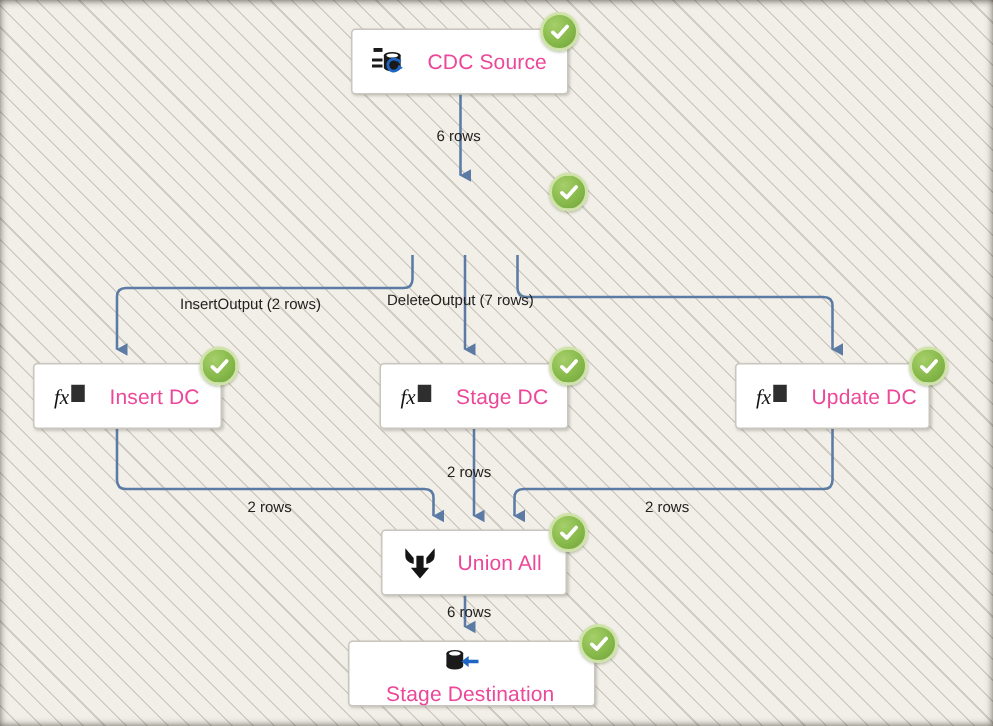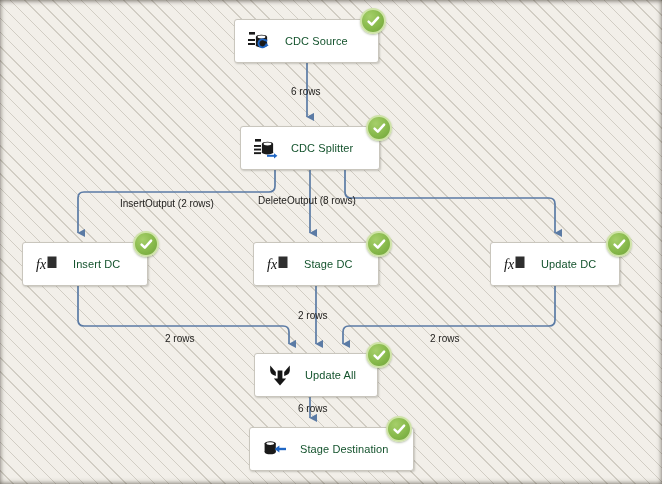--- a/index.html
+++ b/index.html
@@ -59,22 +59,22 @@
   }
   .node .nd-icon {
     width: 26px;
     height: 26px;
     flex: 0 0 26px;
     margin-right: 12px;
     display: flex;
     justify-content: center;
   }
   .node .nd-label {
-    font-size: 11px;
-    color: #14532d;
+    font-size: 14px;
+    color: #ec4899;
     white-space: nowrap;
     letter-spacing: 0.1px;
   }
 
   .badge {
     position: absolute;
     width: 26px;
     height: 26px;
     border-radius: 50%;
     background: radial-gradient(circle at 35% 30%, #a6cf6a 0%, #87b94b 55%, #6fa23b 100%);
@@ -142,37 +142,20 @@
       </svg>
     </span>
     <span class="nd-label">CDC Source</span>
   </div>
   <div class="badge" style="left:360px; top:8px;">
     <svg width="15" height="15" viewBox="0 0 15 15">
       <path d="M2.6,7.6 L5.8,10.6 L12.1,3.7" fill="none" stroke="#ffffff" stroke-width="2.5" stroke-linecap="round" stroke-linejoin="round"></path>
     </svg>
   </div>
 
-  <div class="node" style="left:240px; top:126px; width:140px;">
-    <span class="nd-icon">
-      <svg width="26" height="26" viewBox="0 0 26 26">
-        <rect x="2" y="4" width="6" height="2.6" fill="#1a1a1a"></rect>
-        <rect x="1" y="10" width="7" height="1.9" fill="#1a1a1a"></rect>
-        <rect x="1" y="13.6" width="7" height="1.9" fill="#1a1a1a"></rect>
-        <rect x="1" y="17.2" width="7" height="1.9" fill="#1a1a1a"></rect>
-        <ellipse cx="14.5" cy="9" rx="5.6" ry="2.3" fill="#1a1a1a"></ellipse>
-        <rect x="8.9" y="9" width="11.2" height="8.2" fill="#1a1a1a"></rect>
-        <ellipse cx="14.5" cy="17.2" rx="5.6" ry="2.3" fill="#1a1a1a"></ellipse>
-        <ellipse cx="14.5" cy="9" rx="3.9" ry="1.4" fill="#ffffff"></ellipse>
-        <path d="M14,20.8 L22,20.8" stroke="#1f66c4" stroke-width="2" fill="none"></path>
-        <path d="M21,18.2 L24.4,20.8 L21,23.4 Z" fill="#1f66c4"></path>
-      </svg>
-    </span>
-    <span class="nd-label">CDC Splitter</span>
-  </div>
   <div class="badge" style="left:366px; top:115px;">
     <svg width="15" height="15" viewBox="0 0 15 15">
       <path d="M2.6,7.6 L5.8,10.6 L12.1,3.7" fill="none" stroke="#ffffff" stroke-width="2.5" stroke-linecap="round" stroke-linejoin="round"></path>
     </svg>
   </div>
 
   <div class="node" style="left:22px; top:242px; width:126px;">
     <span class="nd-icon">
       <svg width="26" height="26" viewBox="0 0 26 26">
         <rect x="12.5" y="5.5" width="9" height="11.5" fill="#2e2e2e"></rect>
@@ -219,48 +202,48 @@
 
   <div class="node" style="left:254px; top:353px; width:124px;">
     <span class="nd-icon">
       <svg width="26" height="26" viewBox="0 0 26 26">
         <path d="M3.2,3.5 L3.2,8.5 Q3.2,12.5 8.8,14.0 L8.8,10.0 Z" fill="#151515"></path>
         <path d="M22.8,3.5 L22.8,8.5 Q22.8,12.5 17.2,14.0 L17.2,10.0 Z" fill="#151515"></path>
         <rect x="10.6" y="8.5" width="4.8" height="9.5" fill="#151515"></rect>
         <path d="M6.9,16.5 L19.1,16.5 L13,23.6 Z" fill="#151515"></path>
       </svg>
     </span>
-    <span class="nd-label">Update All</span>
+    <span class="nd-label">Union All</span>
   </div>
   <div class="badge" style="left:366px; top:342px;">
     <svg width="15" height="15" viewBox="0 0 15 15">
       <path d="M2.6,7.6 L5.8,10.6 L12.1,3.7" fill="none" stroke="#ffffff" stroke-width="2.5" stroke-linecap="round" stroke-linejoin="round"></path>
     </svg>
   </div>
 
-  <div class="node" style="left:249px; top:427px; width:165px;">
+  <div class="node" style="left:232px; top:427px; width:165px;flex-direction:column;">
     <span class="nd-icon">
       <svg width="26" height="26" viewBox="0 0 26 26">
         <ellipse cx="8.2" cy="7.6" rx="5.6" ry="2.3" fill="#1a1a1a"></ellipse>
         <rect x="2.6" y="7.6" width="11.2" height="8.4" fill="#1a1a1a"></rect>
         <ellipse cx="8.2" cy="16" rx="5.6" ry="2.3" fill="#1a1a1a"></ellipse>
         <ellipse cx="8.2" cy="7.6" rx="3.9" ry="1.4" fill="#ffffff"></ellipse>
         <path d="M24,13 L16.5,13" stroke="#1f66c4" stroke-width="2.4" fill="none"></path>
         <path d="M17.4,9.4 L12.6,13 L17.4,16.6 Z" fill="#1f66c4"></path>
       </svg>
     </span>
     <span class="nd-label">Stage Destination</span>
   </div>
   <div class="badge" style="left:386px; top:416px;">
     <svg width="15" height="15" viewBox="0 0 15 15">
       <path d="M2.6,7.6 L5.8,10.6 L12.1,3.7" fill="none" stroke="#ffffff" stroke-width="2.5" stroke-linecap="round" stroke-linejoin="round"></path>
     </svg>
   </div>
 
   <div class="wire-label" style="left:291px; top:87px;">6 rows</div>
   <div class="wire-label" style="left:120px; top:199px;">InsertOutput (2 rows)</div>
-  <div class="wire-label" style="left:258px; top:196px;">DeleteOutput (8 rows)</div>
+  <div class="wire-label" style="left:258px; top:196px;">DeleteOutput (7 rows)</div>
   <div class="wire-label" style="left:165px; top:334px;">2 rows</div>
   <div class="wire-label" style="left:298px; top:311px;">2 rows</div>
   <div class="wire-label" style="left:430px; top:334px;">2 rows</div>
   <div class="wire-label" style="left:298px; top:404px;">6 rows</div>
 
 </div>
 
 </body></html>

